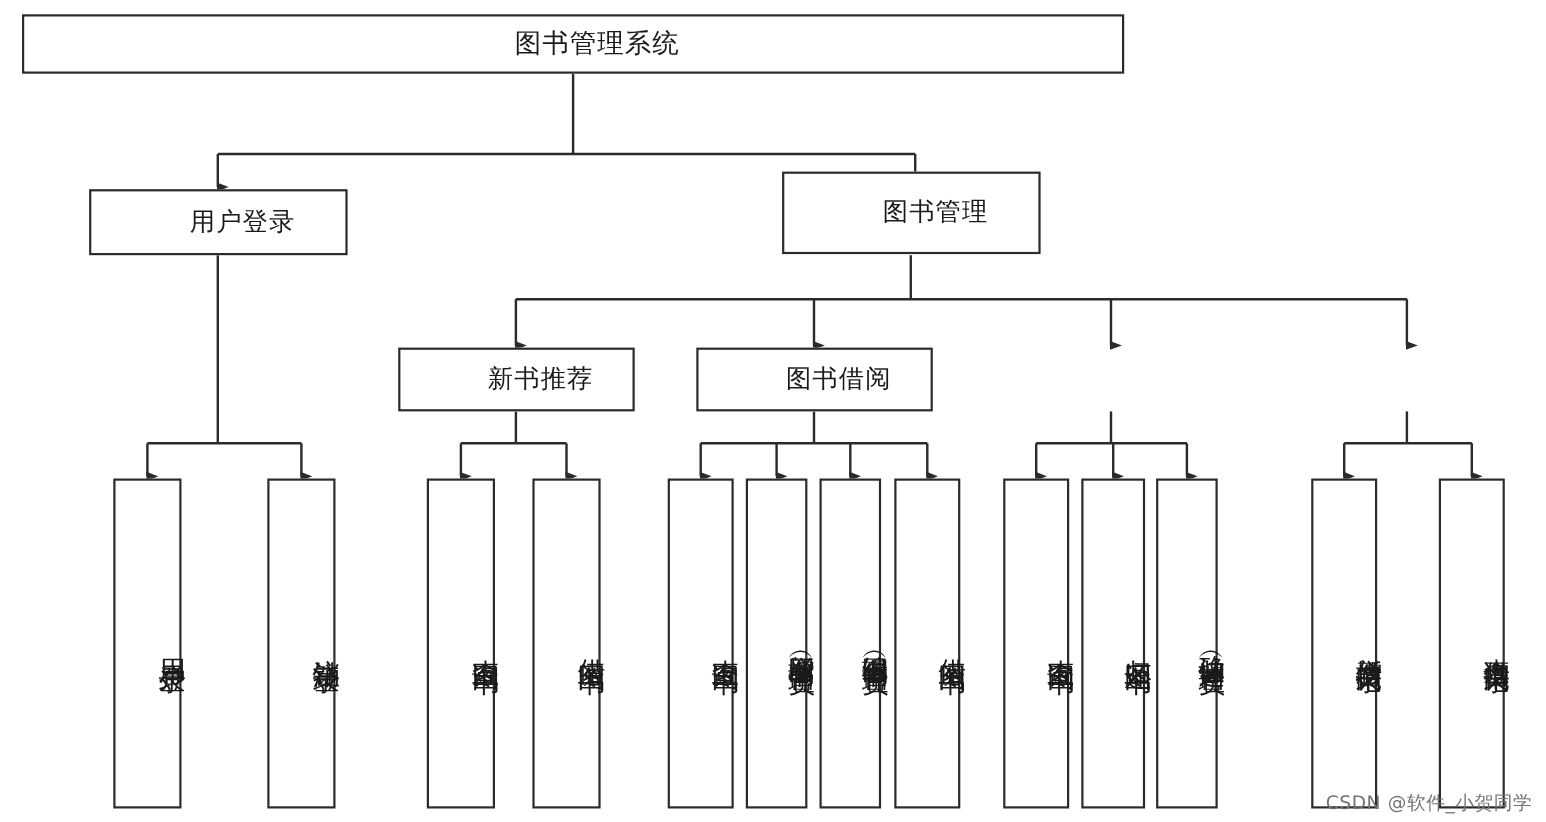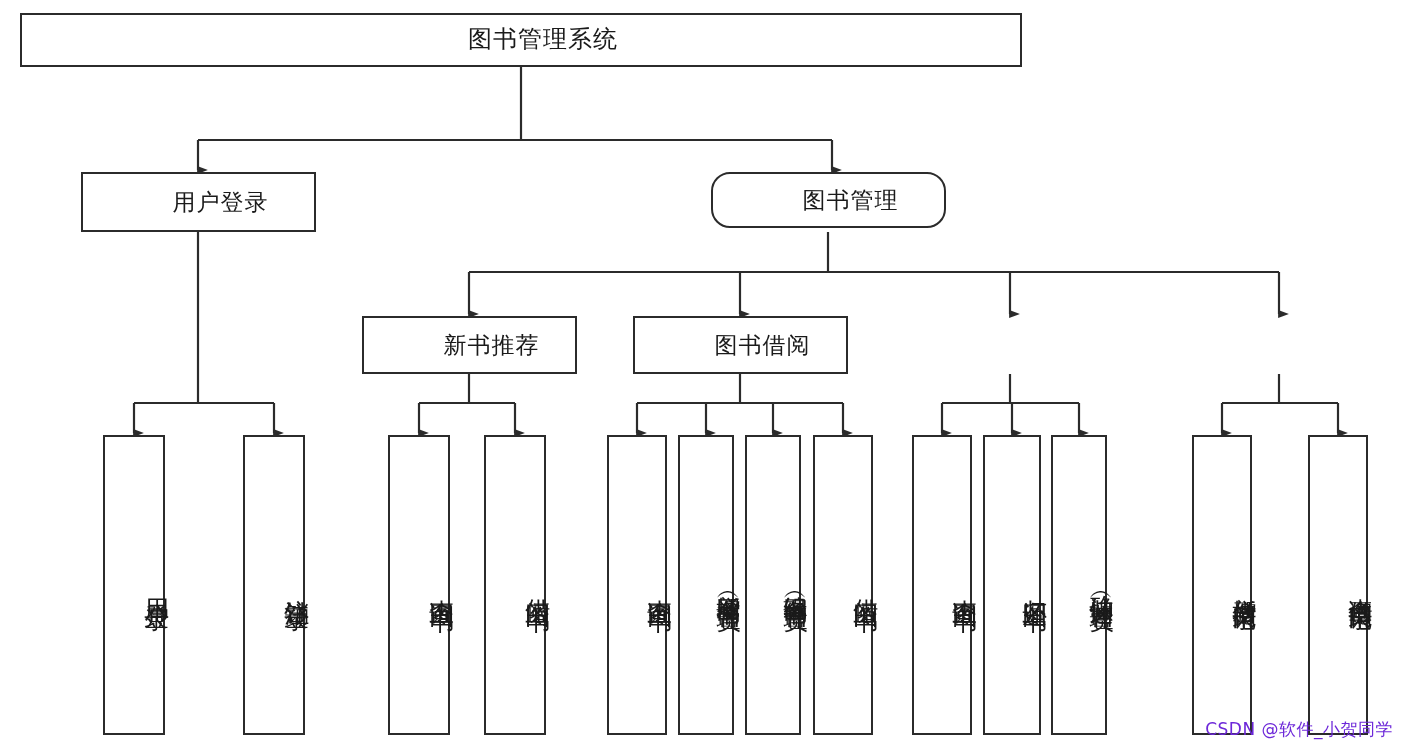--- a/index.html
+++ b/index.html
@@ -73,21 +73,21 @@
     stroke-width: 2.2;
     fill: none;
   }
   .arrowhead {
     fill: #2b2b2b;
   }
   #watermark {
     position: absolute;
     right: 12px;
     bottom: 6px;
-    color: #6d28d9;
+    color: #737373;
     font-size: 17px;
     letter-spacing: 0.5px;
     white-space: nowrap;
     user-select: none;
   }
 </style>
 </head>
 <body>
 
 <div id="canvas">
@@ -140,21 +140,21 @@
     <path class="link" d="M 1338 403 L 1338 433" marker-end="url(#arrow)"></path>
   </svg>
 
   <div class="node horiz root" style="left:20px; top:13px; width:1002px; height:54px;">
     <span class="lbl">图书管理系统</span>
   </div>
 
   <div class="node horiz" style="left:81px; top:172px; width:235px; height:60px;">
     <span class="lbl">用户登录</span>
   </div>
-  <div class="node horiz" style="left:711px; top:172px; width:235px; height:56px;border-radius:19px;">
+  <div class="node horiz" style="left:711px; top:156px; width:235px; height:75px;">
     <span class="lbl">图书管理</span>
   </div>
 
   <div class="node horiz" style="left:362px; top:316px; width:215px; height:58px;">
     <span class="lbl">新书推荐</span>
   </div>
   <div class="node horiz" style="left:633px; top:316px; width:215px; height:58px;">
     <span class="lbl">图书借阅</span>
   </div>
 

